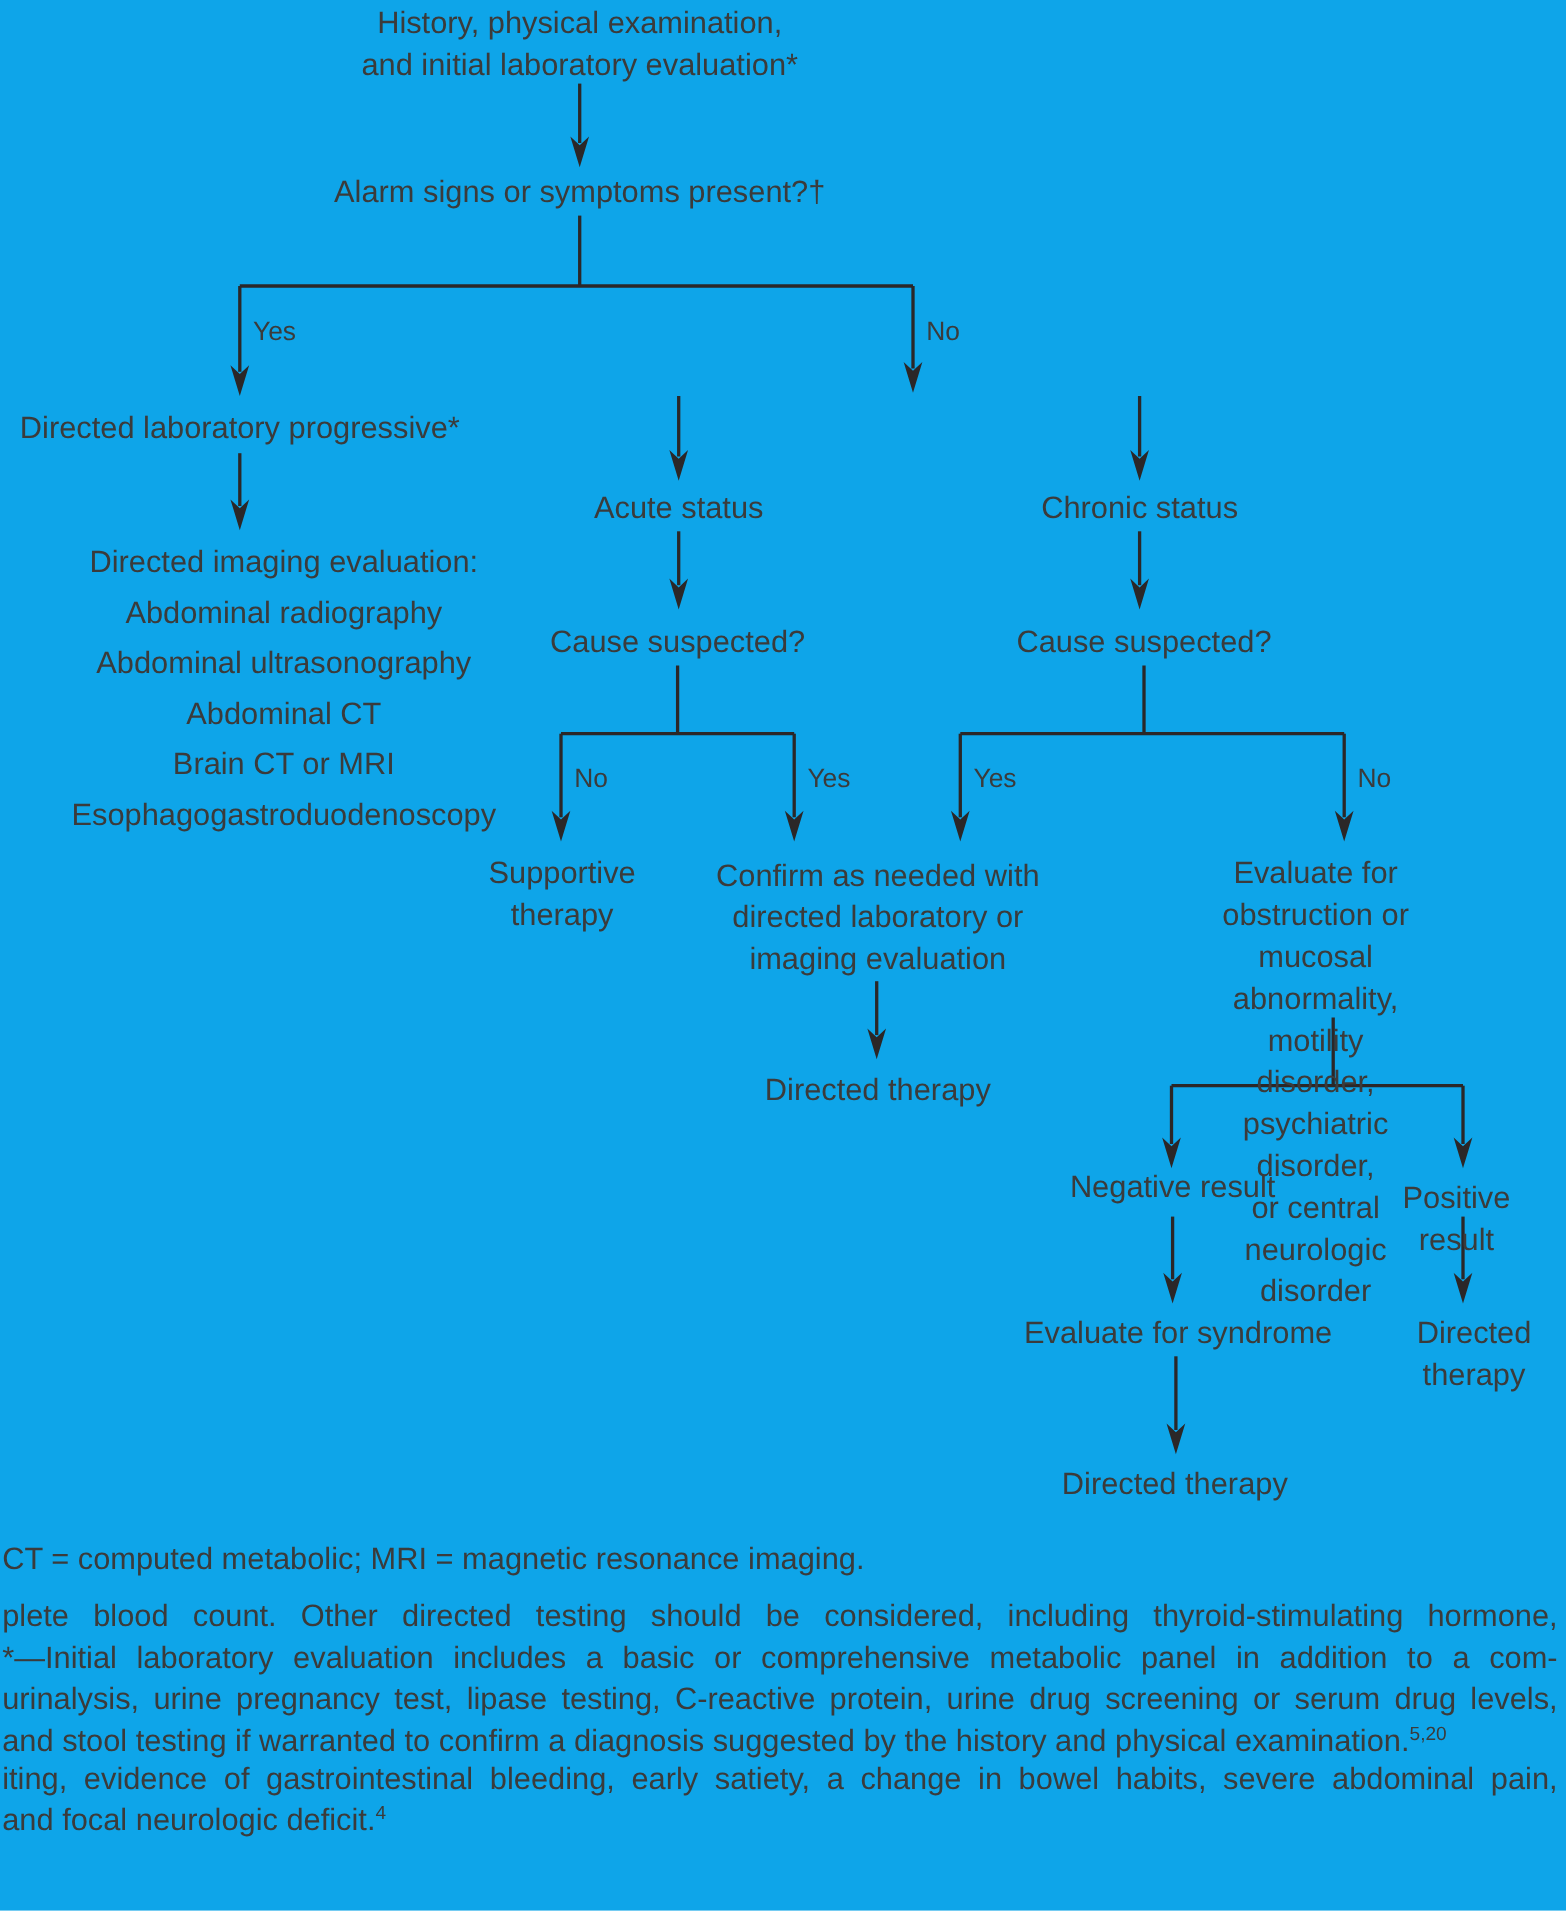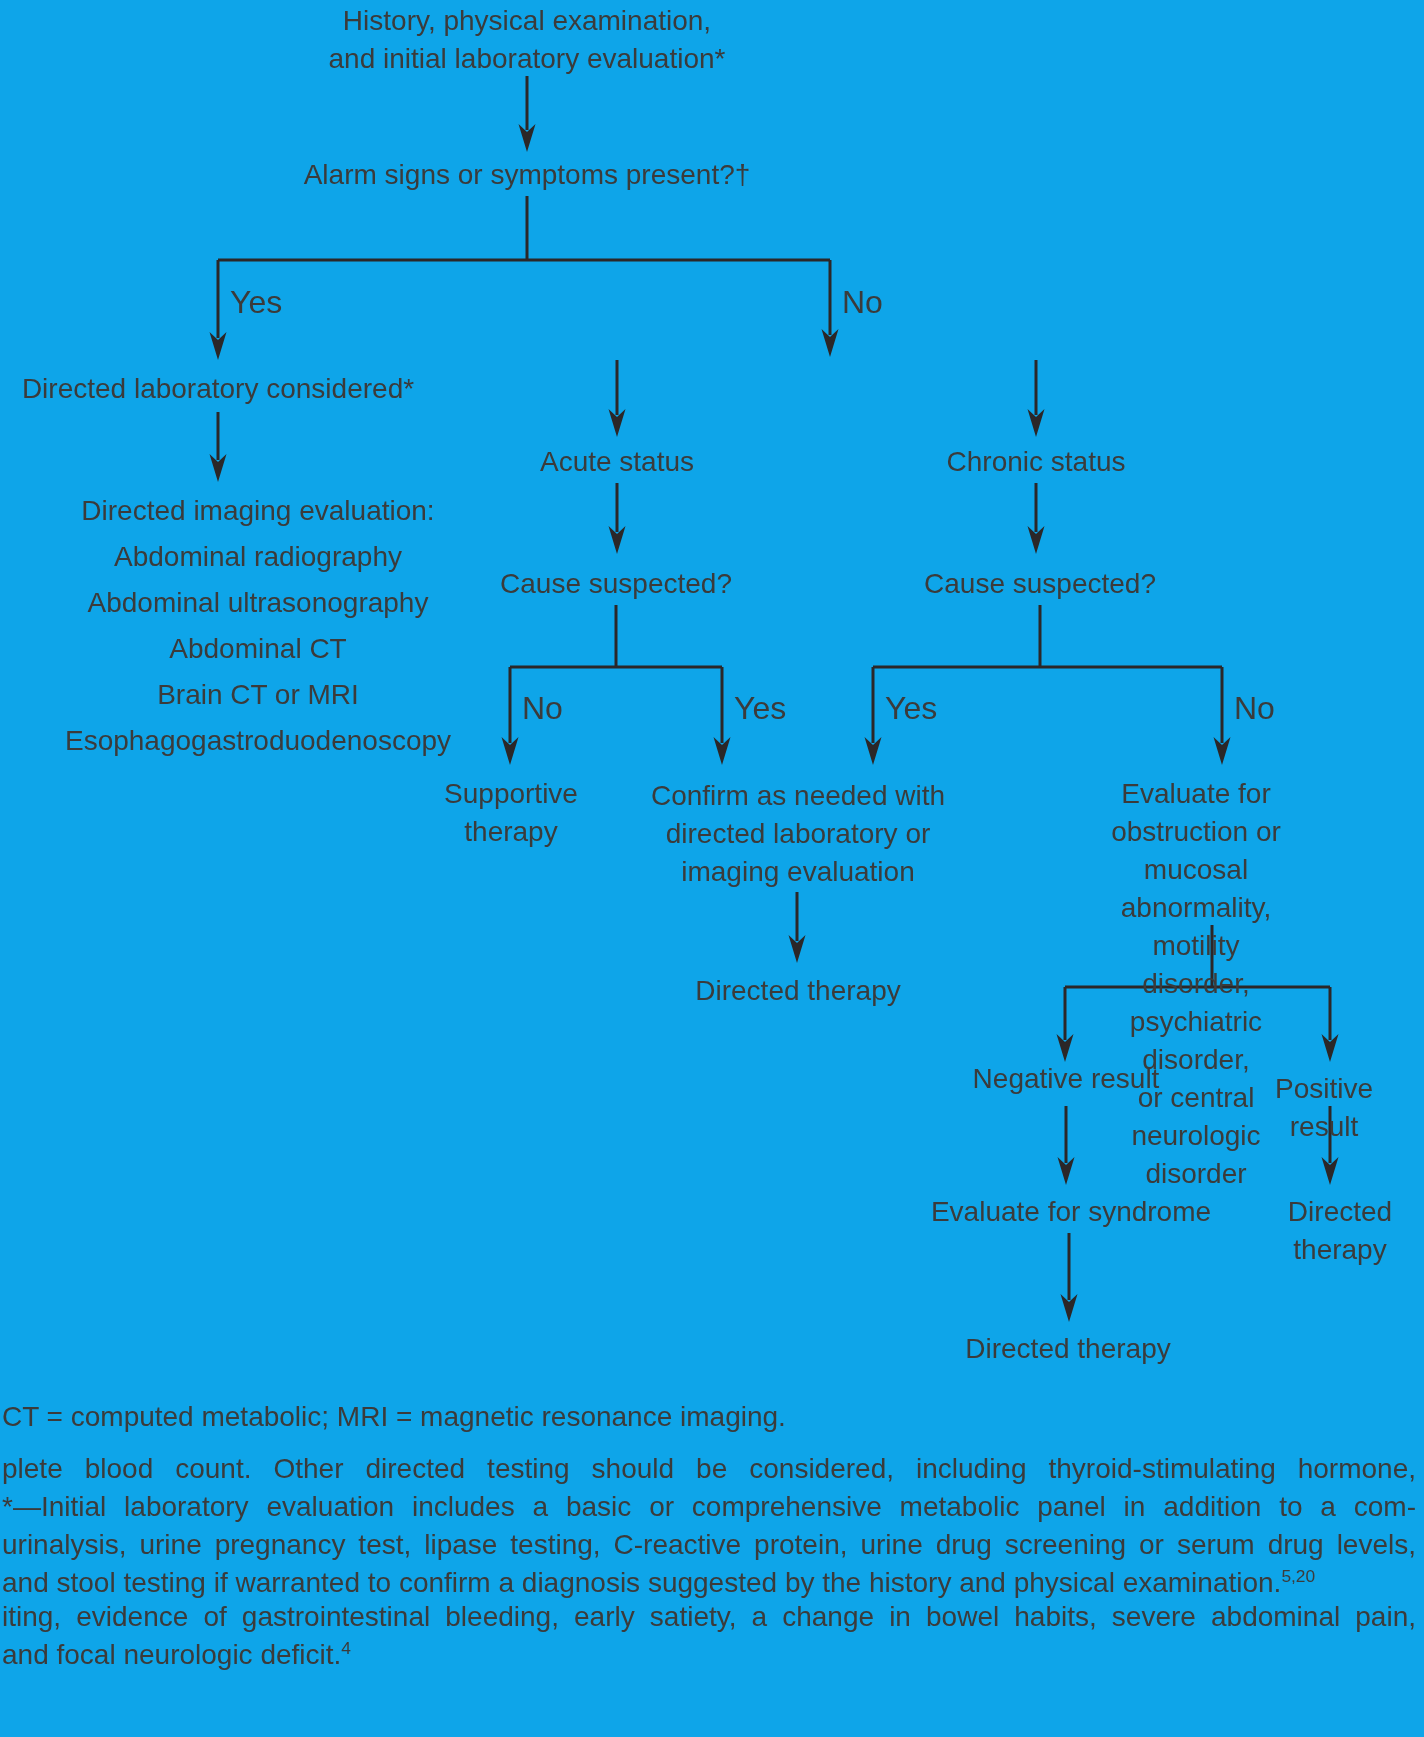--- a/index.html
+++ b/index.html
@@ -18,21 +18,21 @@
     white-space:pre-line;
     text-align:center;
     font-size:28px;
     line-height:38px;
     z-index:2;
   }
   .node.lh46{line-height:46px;margin-left:40px;}
   .blabel{
     position:absolute;
     white-space:nowrap;
-    font-size:32px;
+    font-size:24px;
     line-height:30px;
     z-index:2;
   }
   .fn{
     position:absolute;
     left:2px;
     width:1414px;
     font-size:28px;
     color:#3b3b3b;
     z-index:2;
@@ -102,21 +102,21 @@
       <path d="M 1069 1322 L 1060.5 1294 L 1069 1302 L 1077.5 1294 Z" fill="#2b2728"></path>
     </svg>
 
   <div class="node" style="left:527px;top:2px">History, physical examination,
 and initial laboratory evaluation*</div>
   <div class="node" style="left:527px;top:156px">Alarm signs or symptoms present?†</div>
 
   <div class="blabel" style="left:230px;top:287px">Yes</div>
   <div class="blabel" style="left:842px;top:287px">No</div>
 
-  <div class="node" style="left:218px;top:370px">Directed laboratory considered*</div>
+  <div class="node" style="left:218px;top:370px">Directed laboratory progressive*</div>
   <div class="node lh46" style="left:218px;top:488px">Directed imaging evaluation:
 Abdominal radiography
 Abdominal ultrasonography
 Abdominal CT
 Brain CT or MRI
 Esophagogastroduodenoscopy</div>
 
   <div class="node" style="left:617px;top:443px">Acute status</div>
   <div class="node" style="left:1036px;top:443px">Chronic status</div>
 

